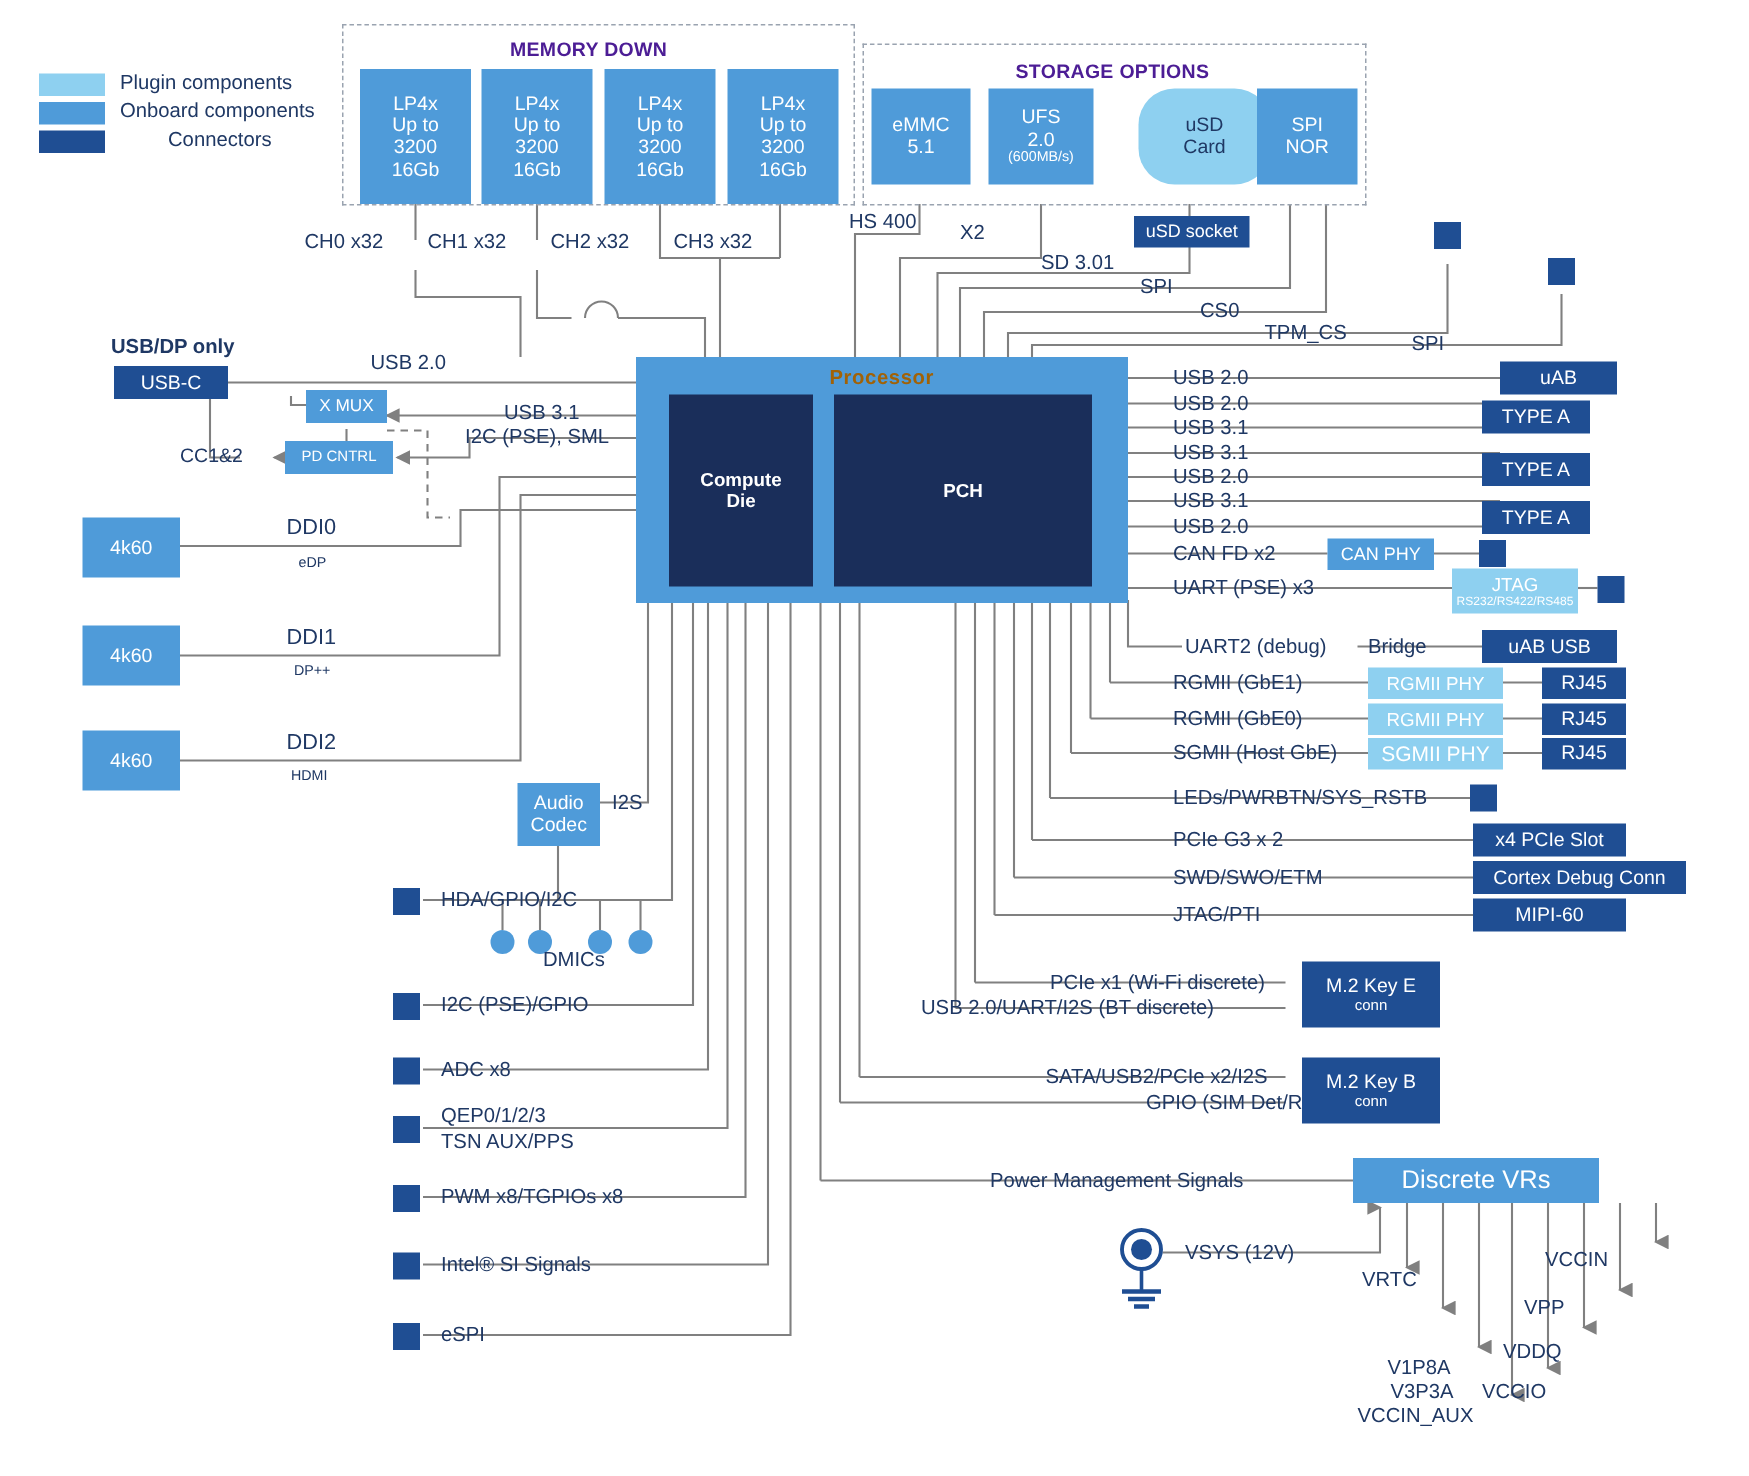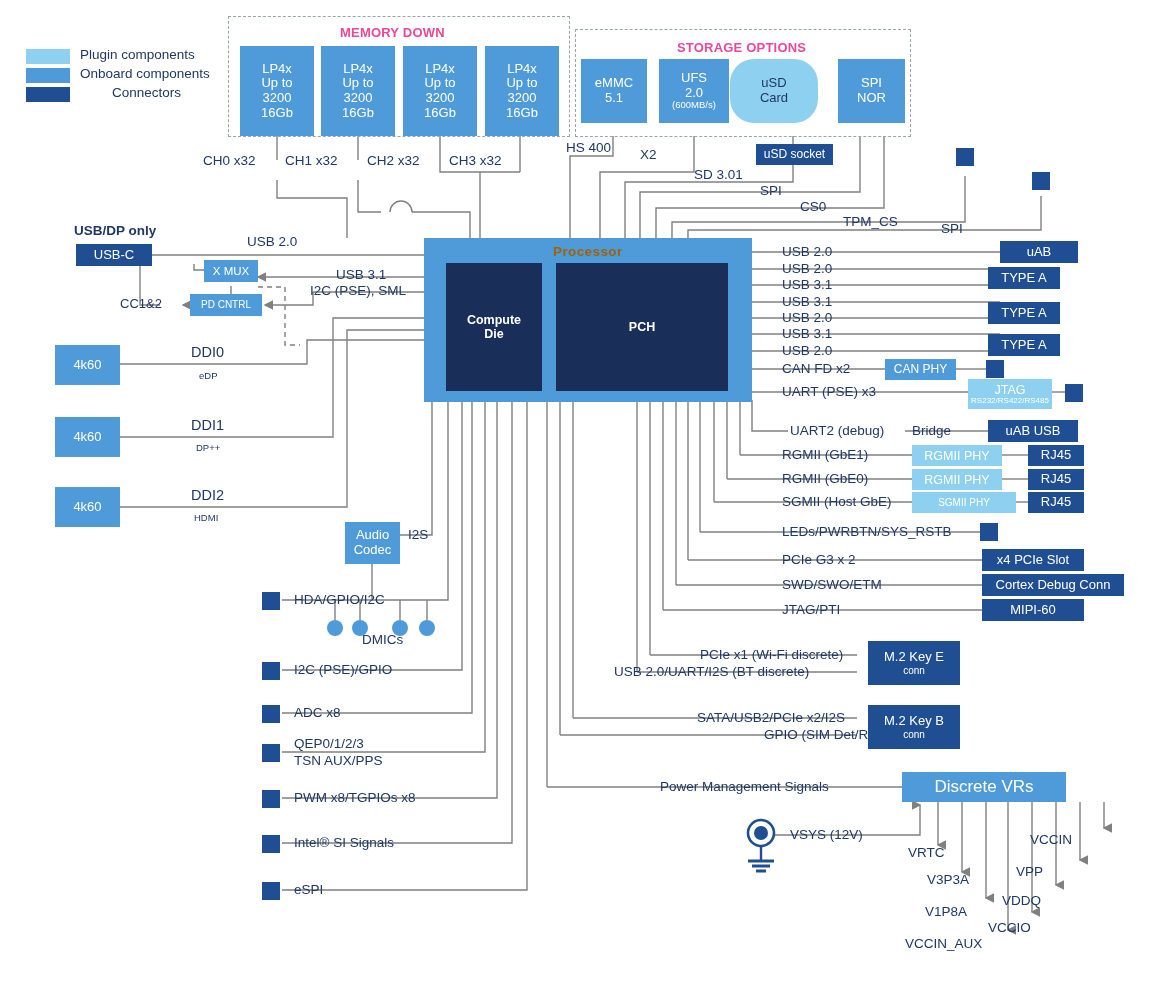--- a/index.html
+++ b/index.html
@@ -44,21 +44,21 @@
   .dashbox {
     position: absolute;
     box-sizing: border-box;
     border: 1px dashed #9aa3b0;
     background: transparent;
   }
   .grouptitle {
     position: absolute;
     font-weight: bold;
     font-size: 13px;
-    color: #ec4899;
+    color: #4c1d95;
     letter-spacing: .2px;
     white-space: nowrap;
   }
   .lbl {
     position: absolute;
     font-size: 13.5px;
     color: #1f3864;
     white-space: nowrap;
   }
   .lbl-sm { font-size: 9.5px; }
@@ -298,21 +298,21 @@
 
   <div class="blk onboard" style="left:581px;top:59px;width:66px;height:64px;font-size:13px;">
     <span>eMMC</span>
     <span>5.1</span>
   </div>
   <div class="blk onboard" style="left:659px;top:59px;width:70px;height:64px;font-size:13px;">
     <span>UFS</span>
     <span>2.0</span>
     <span class="lbl-sm" style="color:#ffffff;position:static;">(600MB/s)</span>
   </div>
-  <div class="blk plugin" style="left:730px;top:59px;width:88px;height:64px;font-size:13px;border-radius:24px;">
+  <div class="blk plugin" style="left:759px;top:59px;width:88px;height:64px;font-size:13px;border-radius:24px;">
     <span>uSD</span>
     <span>Card</span>
   </div>
   <div class="blk onboard" style="left:838px;top:59px;width:67px;height:64px;font-size:13px;">
     <span>SPI</span>
     <span>NOR</span>
   </div>
 
   <div class="blk conn" style="left:756px;top:144px;width:77px;height:21px;font-size:12px;">
     <span>uSD socket</span>
@@ -422,21 +422,21 @@
 
   <div class="lbl" style="left:782px;top:471px;">RGMII (GbE0)</div>
   <div class="blk plugin" style="left:912px;top:469px;width:90px;height:21px;font-size:12.5px;color:#ffffff;">
     <span>RGMII PHY</span>
   </div>
   <div class="blk conn" style="left:1028px;top:469px;width:56px;height:21px;font-size:13px;">
     <span>RJ45</span>
   </div>
 
   <div class="lbl" style="left:782px;top:494px;">SGMII (Host GbE)</div>
-  <div class="blk plugin" style="left:912px;top:492px;width:104px;height:21px;font-size:10px;color:#ffffff;align-items:center;">
+  <div class="blk plugin" style="left:912px;top:492px;width:90px;height:21px;font-size:14px;color:#ffffff;align-items:center;">
     <span>SGMII PHY</span>
   </div>
   <div class="blk conn" style="left:1028px;top:492px;width:56px;height:21px;font-size:13px;">
     <span>RJ45</span>
   </div>
 
   <div class="lbl" style="left:782px;top:524px;">LEDs/PWRBTN/SYS_RSTB</div>
   <div class="sq" style="left:980px;top:523px;"></div>
 
   <div class="lbl" style="left:782px;top:552px;">PCIe G3 x 2</div>
@@ -477,21 +477,21 @@
     <circle cx="21" cy="18" r="13" fill="none" stroke="#1f4e93" stroke-width="2.6"></circle>
     <circle cx="21" cy="18" r="7" fill="#1f4e93"></circle>
     <line x1="21" y1="31" x2="21" y2="46" stroke="#1f4e93" stroke-width="2.4"></line>
     <line x1="8" y1="46" x2="34" y2="46" stroke="#1f4e93" stroke-width="3"></line>
     <line x1="12" y1="51" x2="30" y2="51" stroke="#1f4e93" stroke-width="3"></line>
     <line x1="16" y1="56" x2="26" y2="56" stroke="#1f4e93" stroke-width="3"></line>
   </svg>
   <div class="lbl" style="left:790px;top:827px;">VSYS (12V)</div>
 
   <div class="lbl" style="left:908px;top:845px;">VRTC</div>
-  <div class="lbl" style="left:927px;top:872px;">V3P3A</div>
+  <div class="lbl" style="left:927px;top:920px;">V3P3A</div>
   <div class="lbl" style="left:925px;top:904px;">V1P8A</div>
   <div class="lbl" style="left:905px;top:936px;">VCCIN_AUX</div>
   <div class="lbl" style="left:988px;top:920px;">VCCIO</div>
   <div class="lbl" style="left:1002px;top:893px;">VDDQ</div>
   <div class="lbl" style="left:1016px;top:864px;">VPP</div>
   <div class="lbl" style="left:1030px;top:832px;">VCCIN</div>
 
   <div class="blk onboard" style="left:345px;top:522px;width:55px;height:42px;font-size:13px;">
     <span>Audio</span>
     <span>Codec</span>

